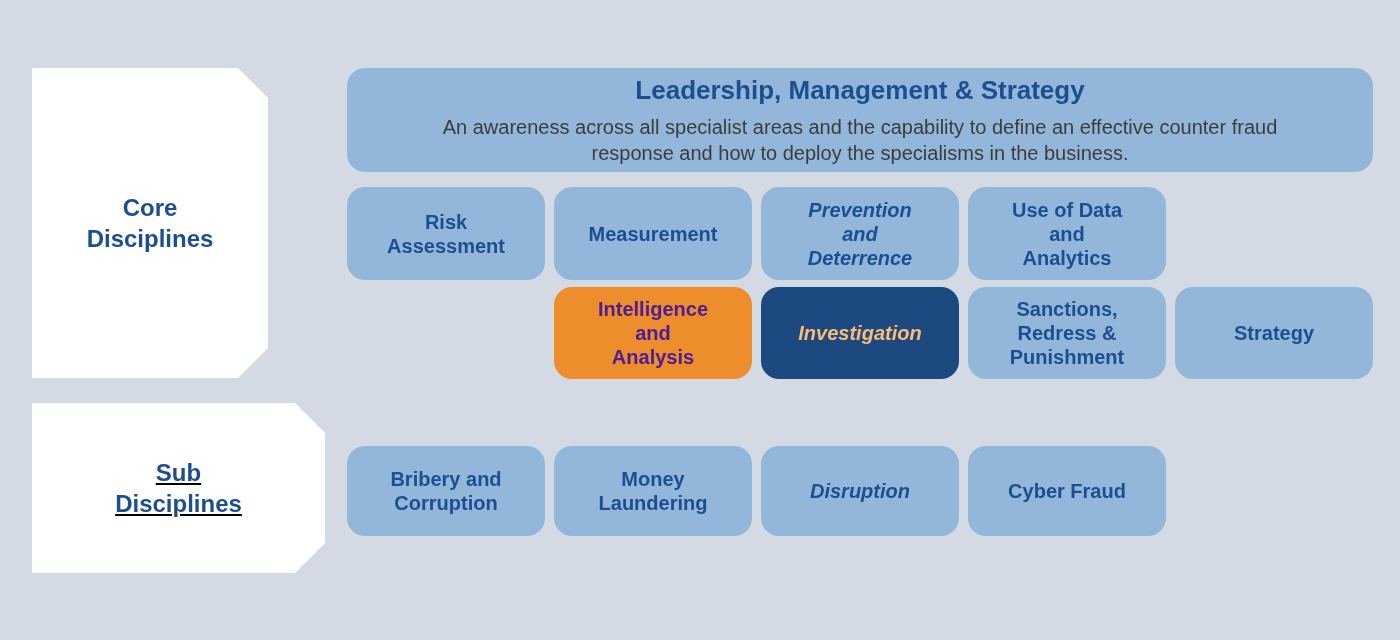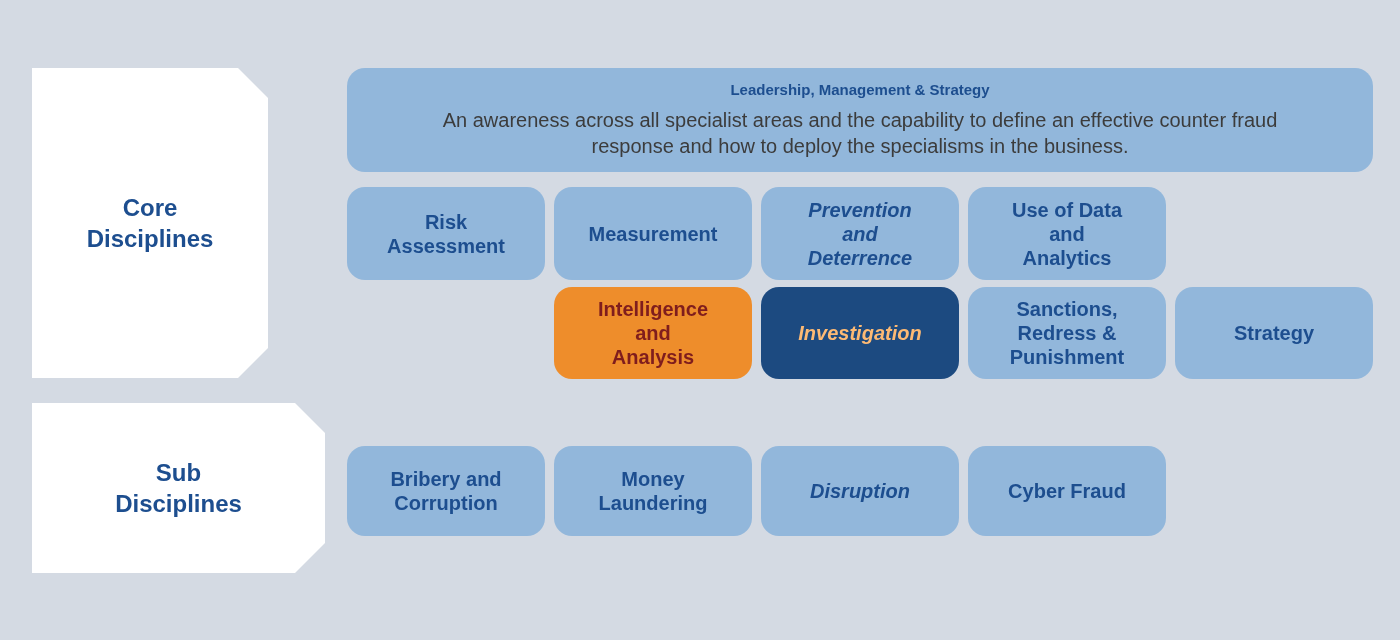--- a/index.html
+++ b/index.html
@@ -14,48 +14,48 @@
     font-family:"Liberation Sans", sans-serif;
   }
   
   .side-shape{
     position:absolute; background:var(--white);
     clip-path:polygon(0 0, calc(100% - 30px) 0, 100% 30px,
                       100% calc(100% - 30px), calc(100% - 30px) 100%, 0 100%);
     display:flex; align-items:center; justify-content:center;
   }
   .shape-core{left:32px; top:68px; width:236px; height:310px;}
-  .shape-sub{left:32px; top:403px; width:293px; height:170px;}
+  .shape-sub{left:32px; top:403px; width:293px; height:170px;text-decoration:underline;}
   .side-label{
     color:var(--text-blue); font-weight:bold; font-size:24px;
     line-height:1.3; text-align:center; white-space:pre-line;
   }
   
   .box{
     position:absolute; width:198px; border-radius:18px;
     background:var(--box-blue); color:var(--text-blue);
     display:flex; align-items:center; justify-content:center;
     text-align:center; font-weight:bold; font-size:20px;
     line-height:1.2; white-space:pre-line;
   }
-  .box.orange{background:var(--box-orange); color:#7f1d1d;}
+  .box.orange{background:var(--box-orange); color:#4c1d95;}
   .box.navy{background:var(--box-navy); color:#fdba74;}
   .r1{top:187px; height:93px;}
   .r2{top:287px; height:92px;}
   .rs{top:446px; height:90px;}
   .c0{left:347px;} .c1{left:554px;} .c2{left:761px;font-style:italic;} .c3{left:968px;} .c4{left:1175px;}
   
   .leadership{
     position:absolute; left:347px; top:68px; width:1026px; height:104px;
     background:var(--box-blue); border-radius:18px;
     display:flex; flex-direction:column; align-items:center; justify-content:center;
     text-align:center; padding:0 30px; box-sizing:border-box;
   }
   .leadership-title{
-    color:var(--text-blue); font-weight:bold; font-size:15px; line-height:1.25;
+    color:var(--text-blue); font-weight:bold; font-size:26px; line-height:1.25;
   }
   .leadership-desc{
     color:var(--text-dark); font-size:20px; line-height:1.3;
     white-space:pre-line; margin-top:8px;
   }
 </style>
 </head>
 <body>
 
 <div class="canvas">

